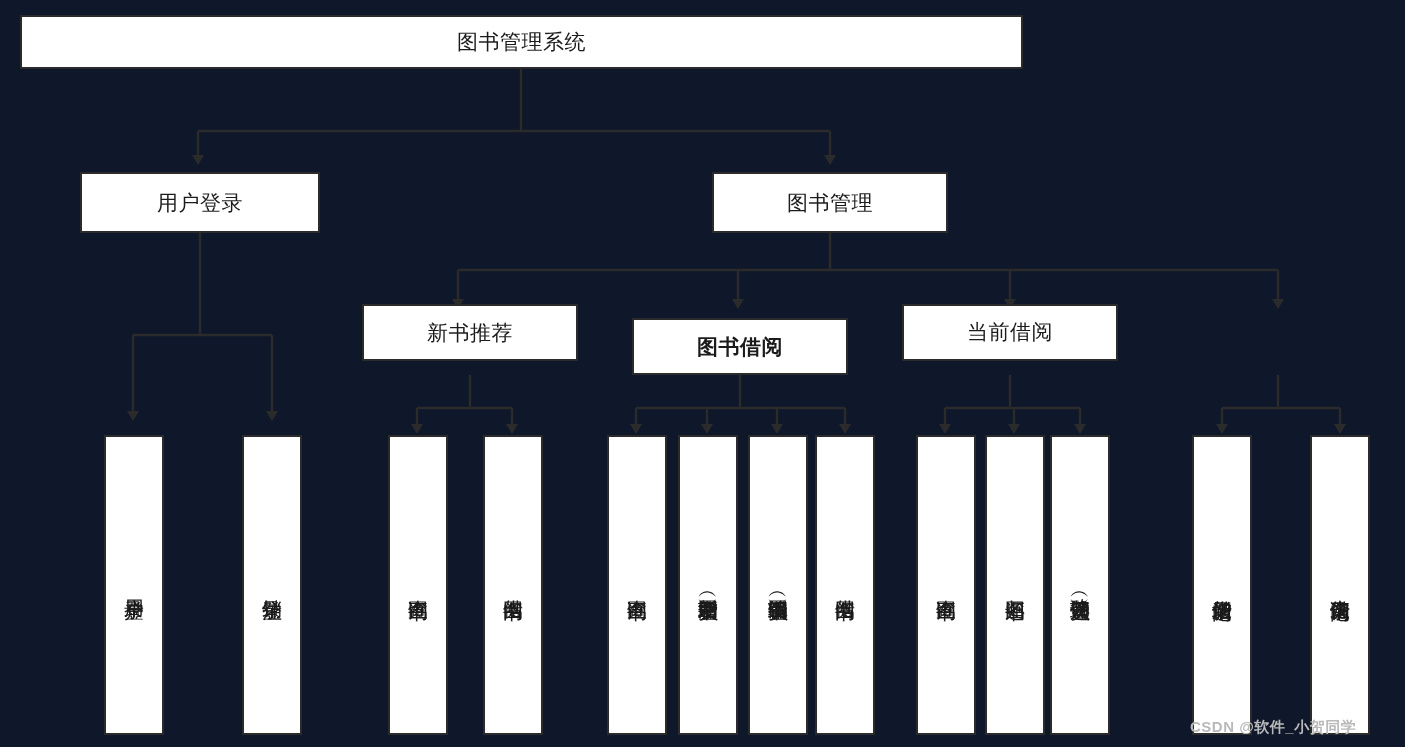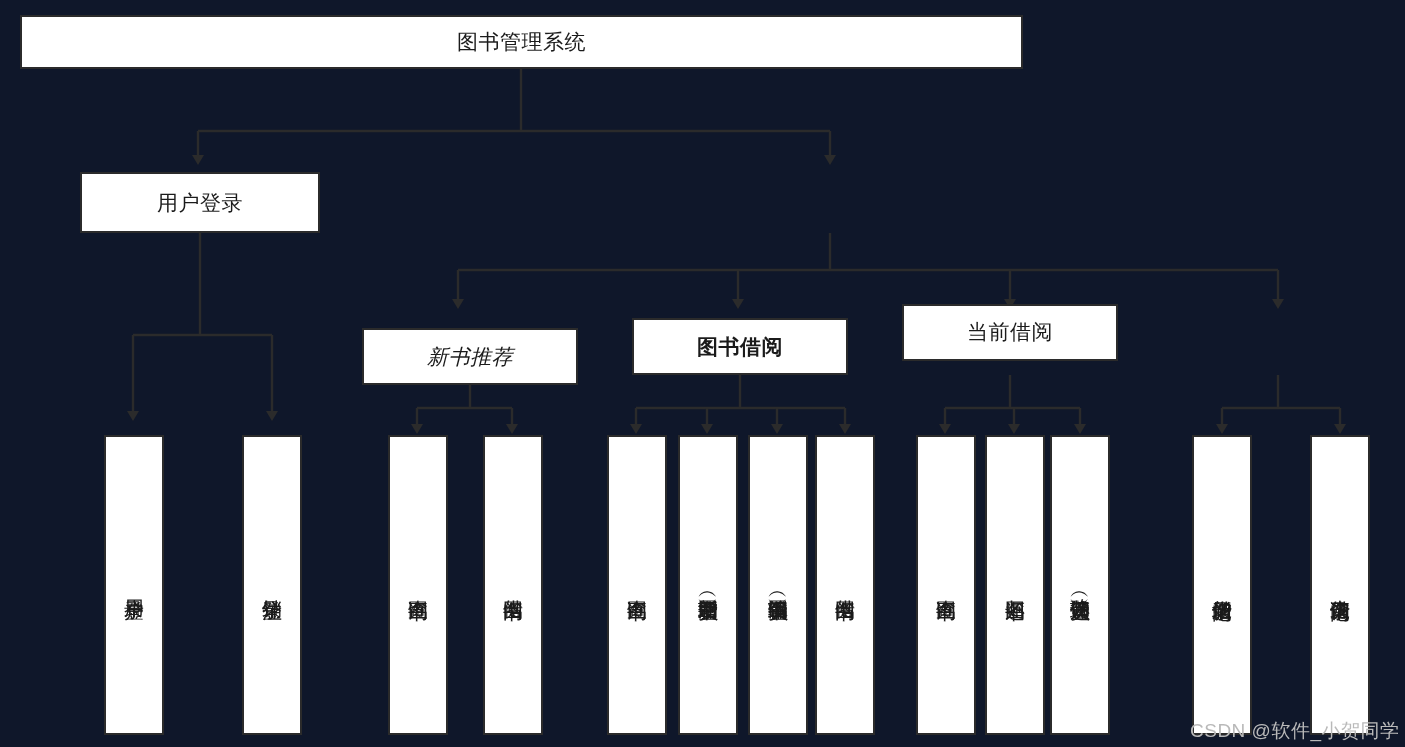--- a/index.html
+++ b/index.html
@@ -50,25 +50,26 @@
   }
   .node.vert .vtext {
     writing-mode: vertical-rl;
     text-orientation: upright;
     display: block;
     text-align: center;
     white-space: nowrap;
   }
   .watermark {
     position: absolute;
-    font-size: 19px;
+    font-size: 15px;
     color: #b9b9b9;
     letter-spacing: 0.5px;
     white-space: nowrap;
     user-select: none;
+    font-weight: bold;
   }
 </style>
 </head>
 <body>
 
 <div id="canvas">
 
   <svg id="wires" viewBox="0 0 1405 747">
     <defs>
       <marker id="arr" markerWidth="10" markerHeight="12" refX="1" refY="6" orient="auto" markerUnits="userSpaceOnUse">
@@ -123,22 +124,25 @@
   </svg>
 
   <div class="node horiz" style="left:20px; top:15px; width:1003px; height:54px;">
     <span>图书管理系统</span>
   </div>
 
   <div class="node horiz" style="left:80px; top:172px; width:240px; height:61px;">
     <span>用户登录</span>
   </div>
 
-
-  <div class="node horiz" style="left:362px; top:328px; width:216px; height:57px;font-style:italic;">
+  <div class="node horiz" style="left:712px; top:172px; width:236px; height:61px;">
+    <span>图书管理</span>
+  </div>
+
+  <div class="node horiz" style="left:362px; top:304px; width:216px; height:57px;">
     <span>新书推荐</span>
   </div>
 
   <div class="node horiz" style="left:632px; top:318px; width:216px; height:57px;font-weight:bold;">
     <span>图书借阅</span>
   </div>
 
   <div class="node horiz" style="left:902px; top:304px; width:216px; height:57px;font-family:Liberation Serif, serif;">
     <span>当前借阅</span>
   </div>

